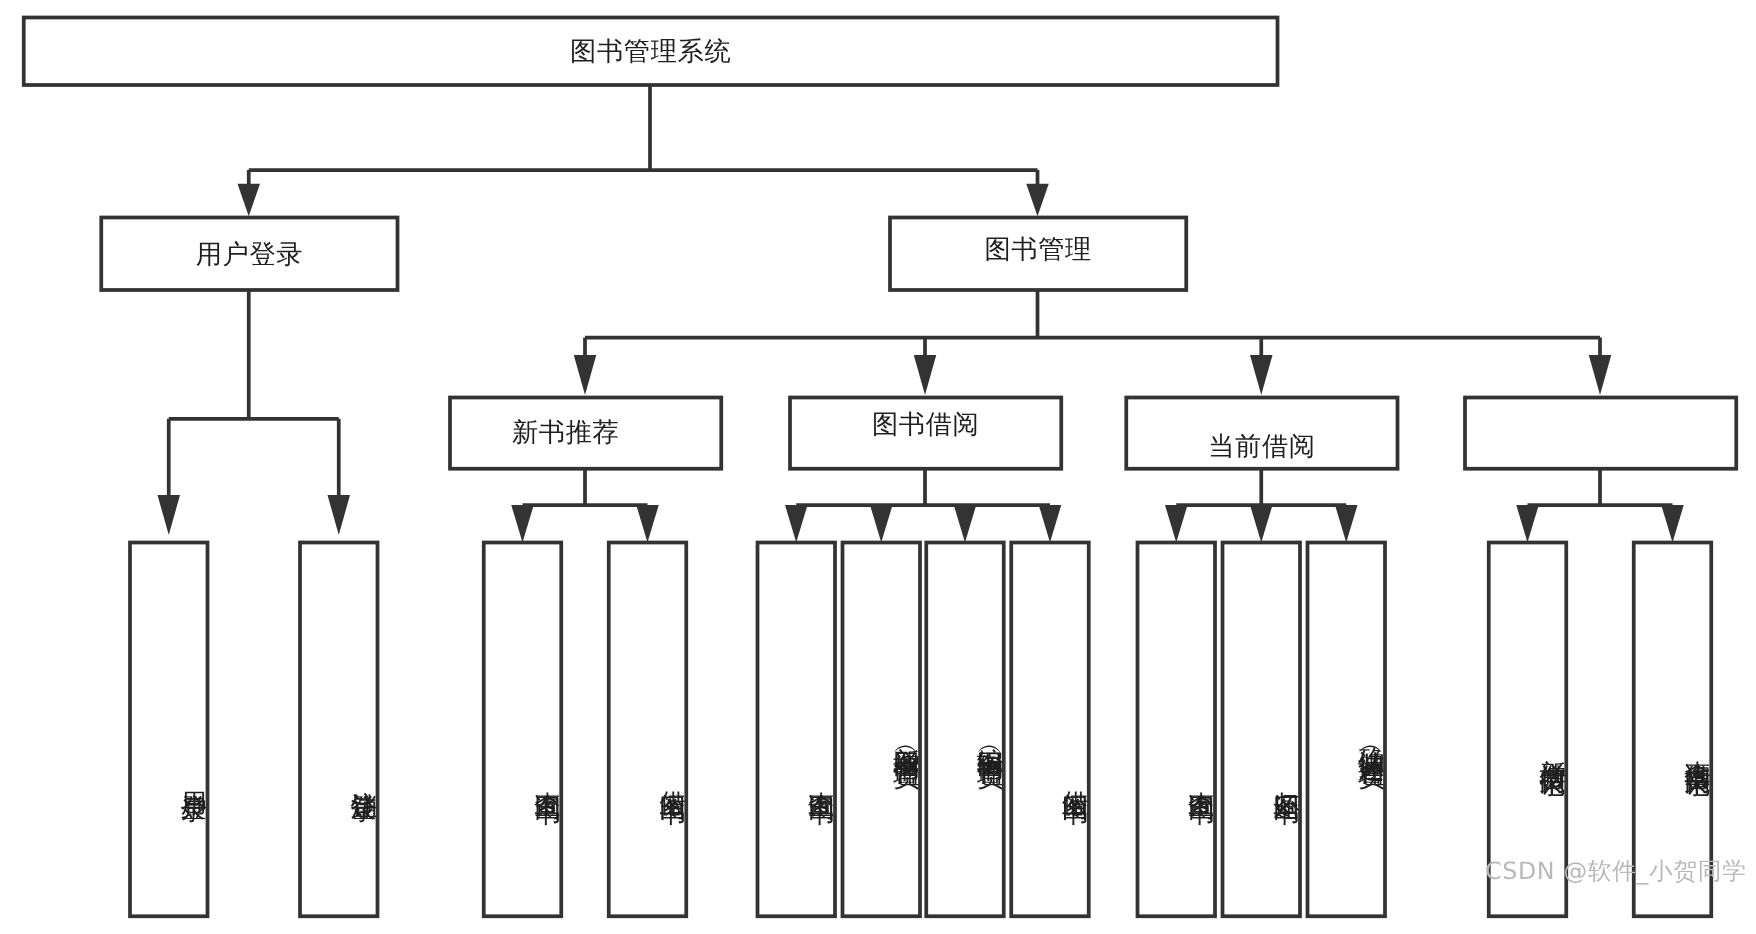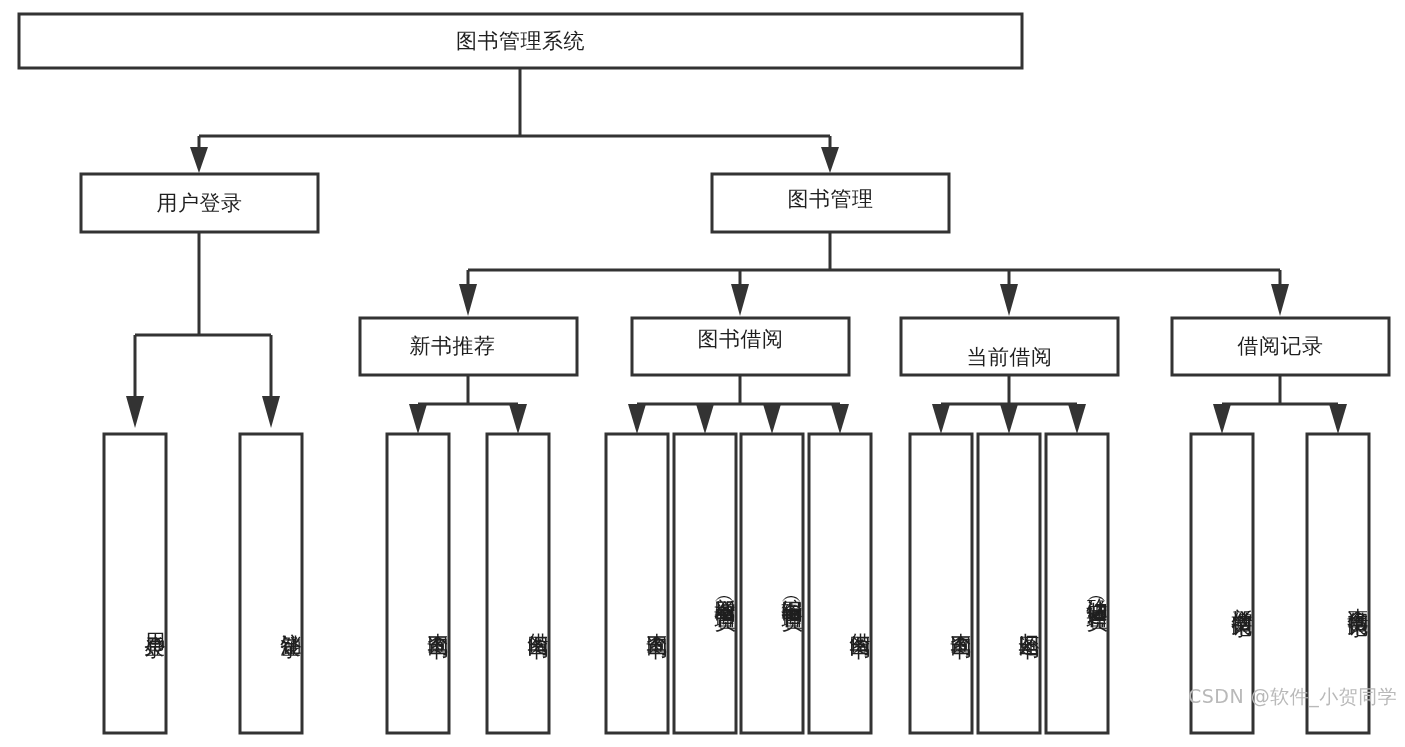--- a/index.html
+++ b/index.html
@@ -180,21 +180,20 @@
   </svg>
 
   <div class="lbl" style="left:19px; top:14px; width:1003px; height:54px;">图书管理系统</div>
 
   <div class="lbl" style="left:81px; top:174px; width:237px; height:58px;">用户登录</div>
   <div class="lbl" style="left:712px; top:174px; width:237px; height:50px;">图书管理</div>
 
   <div class="lbl" style="left:360px; top:318px; width:185px; height:57px;text-align:right;">新书推荐</div>
   <div class="lbl" style="left:632px; top:318px; width:217px; height:43px;">图书借阅</div>
   <div class="lbl" style="left:901px; top:318px; width:217px; height:57px;margin-top:11px;">当前借阅</div>
-  <div class="lbl" style="left:1172px; top:318px; width:217px; height:57px;">借阅记录</div>
 
   <div class="lbl vertical" style="left:104px; top:500px; width:62px; height:233px;">用户登录</div>
   <div class="lbl vertical" style="left:240px; top:500px; width:62px; height:233px;">注销登录</div>
 
   <div class="lbl vertical" style="left:387px; top:500px; width:62px; height:233px;">查询图书</div>
   <div class="lbl vertical" style="left:487px; top:500px; width:62px; height:233px;">借阅图书</div>
 
   <div class="lbl vertical" style="left:606px; top:500px; width:62px; height:233px;">查询图书</div>
   <div class="lbl vertical long" style="left:674px; top:440px; width:62px; height:293px;">新增图书（管理员）</div>
   <div class="lbl vertical long" style="left:741px; top:440px; width:62px; height:293px;">编辑图书（管理员）</div>

